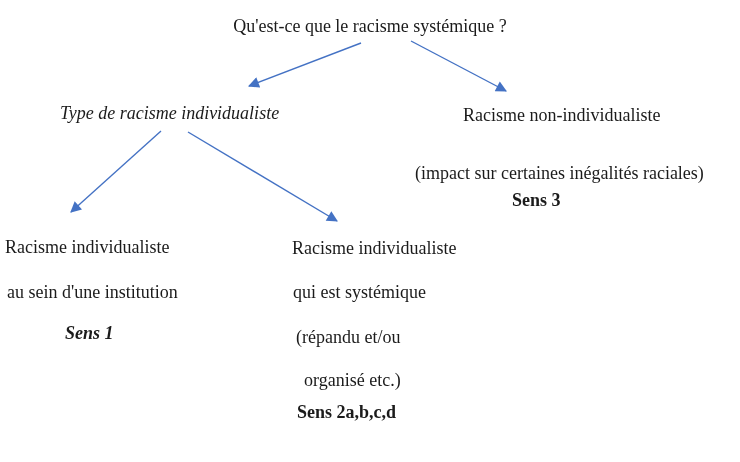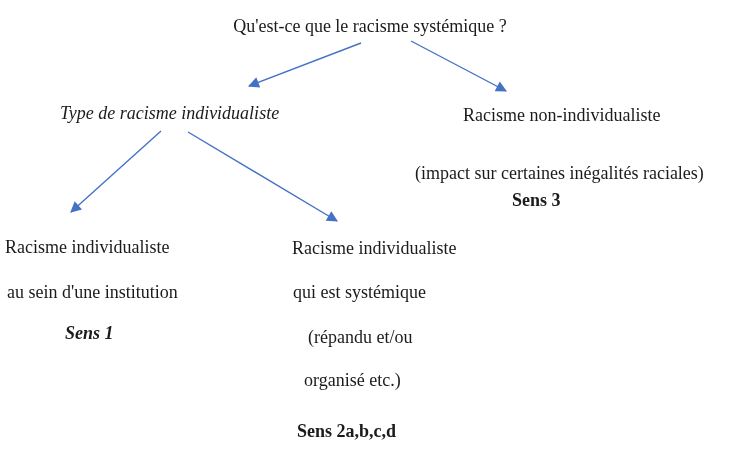--- a/index.html
+++ b/index.html
@@ -67,18 +67,18 @@
 
   <div class="node" style="left:5px; top:237px;">
     <div class="tline" style="left:0; top:0;">Racisme individualiste</div>
     <div class="tline" style="left:2px; top:45px;">au sein d'une institution</div>
     <div class="tline bold" style="left:60px; top:86px;font-style:italic;">Sens 1</div>
   </div>
 
   <div class="node" style="left:292px; top:238px;">
     <div class="tline" style="left:0; top:0;">Racisme individualiste</div>
     <div class="tline" style="left:1px; top:44px;">qui est systémique</div>
-    <div class="tline" style="left:16px; top:89px;">(répandu et/ou</div>
+    <div class="tline" style="left:4px; top:89px;">(répandu et/ou</div>
     <div class="tline" style="left:12px; top:132px;">organisé etc.)</div>
-    <div class="tline bold" style="left:5px; top:183px;">Sens 2a,b,c,d</div>
+    <div class="tline bold" style="left:5px; top:164px;">Sens 2a,b,c,d</div>
   </div>
 
 </div>
 
 </body></html>

